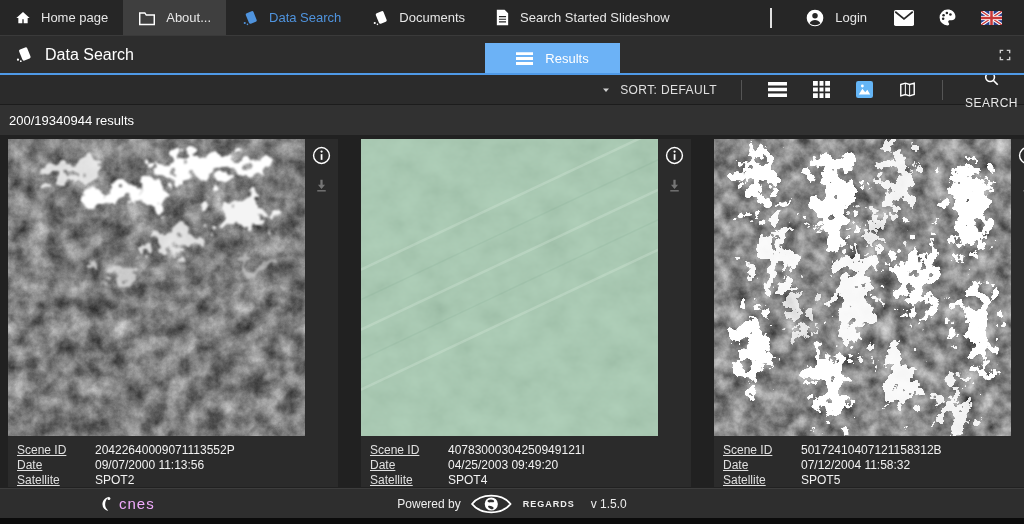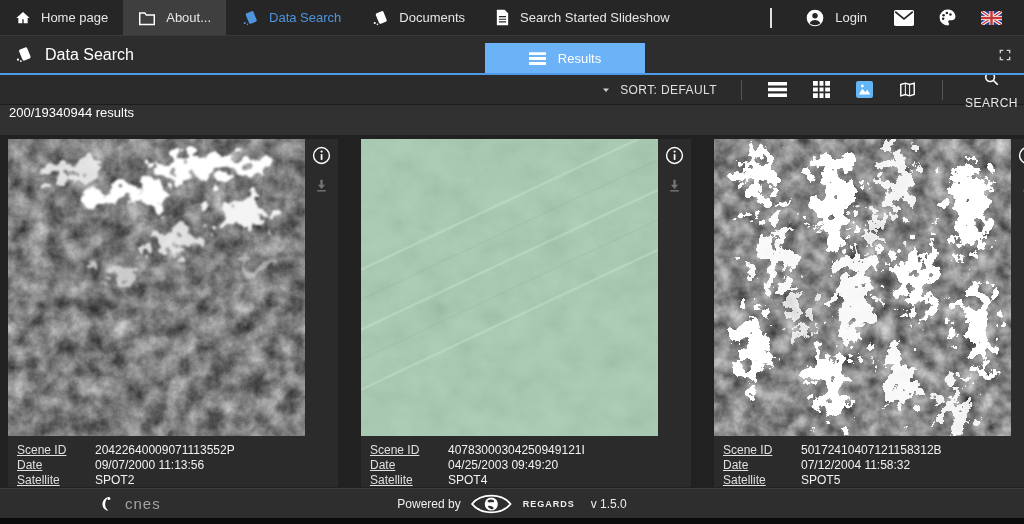--- a/index.html
+++ b/index.html
@@ -31,21 +31,21 @@
     display: flex; align-items: center; cursor: pointer;
   }
 
   
   .module-bar {
     height: 39px; background: #2d2d2d; border-bottom: 2px solid #4f9ae8;
     display: flex; align-items: center; padding-left: 14px; position: relative;
   }
   .module-title { display: flex; align-items: center; gap: 12px; font-size: 16px; color: #fff; }
   .results-tab {
-    position: absolute; left: 485px; bottom: 0; width: 160px; height: 30px;
+    position: absolute; left: 485px; bottom: 0; width: 135px; height: 30px;
     background: #6cb2f6; color: #fff; font-size: 13px;
     display: flex; align-items: center; justify-content: center; gap: 12px;
     border: 0; cursor: pointer;
   }
   .fullscreen-btn {
     position: absolute; right: 8px; top: 50%; transform: translateY(-50%);
     background: none; border: 0; cursor: pointer; padding: 4px;
   }
 
   
@@ -63,21 +63,21 @@
     display: flex; align-items: center;
   }
   .search-btn {
     background: none; border: 0; color: #e8e8e8; font-size: 12px; letter-spacing: .5px;
     display: flex; align-items: center; gap: 9px; cursor: pointer; padding: 0 6px; flex-direction: column;
   }
 
   
   .count-row {
     height: 31px; background: #313131; border-top: 1px solid #1c1c1c;
-    display: flex; align-items: flex-start; padding-left: 9px; font-size: 13px; color: #fff;
+    display: flex; align-items: center; padding-left: 9px; font-size: 13px; color: #fff;
   }
 
   
   .content {
     height: 352px; background: #212121; display: flex; gap: 23px;
     padding: 4px 0 0 8px; overflow: hidden;
   }
   .card { width: 330px; height: 348px; background: #2b2b2b; flex: none; }
   .card-top { display: flex; height: 297px; }
   .thumb-wrap { width: 297px; height: 297px; cursor: pointer; }
@@ -94,22 +94,22 @@
   }
   .meta-value { color: #f2f2f2; white-space: nowrap; }
 
   
   .footer {
     position: absolute; left: 0; right: 0; bottom: 6px; height: 30px;
     background: #2e2e2e; border-top: 1px solid #3d3d3d;
     display: flex; align-items: center;
   }
   .cnes-logo {
-    margin-left: 99px; display: flex; align-items: center; gap: 11px;
-    color: #a3a3a3; font-size: 15px; letter-spacing: 1px; cursor: pointer;
+    margin-left: 99px; display: flex; align-items: center; gap: 5px;
+    color: #f0abfc; font-size: 15px; letter-spacing: 1px; cursor: pointer;
   }
   .powered-group {
     position: absolute; left: 50%; transform: translateX(-50%);
     display: flex; align-items: center; gap: 10px; color: #eee; font-size: 12px;
   }
   .regards-wordmark { font-size: 9px; font-weight: bold; letter-spacing: 1px; color: #eee; }
   .version-label { font-size: 12px; color: #eee; margin-left: 6px; }
   .bottom-strip { position: absolute; left: 0; right: 0; bottom: 0; height: 6px; background: #0b0b0b; }
 </style>
 </head>

